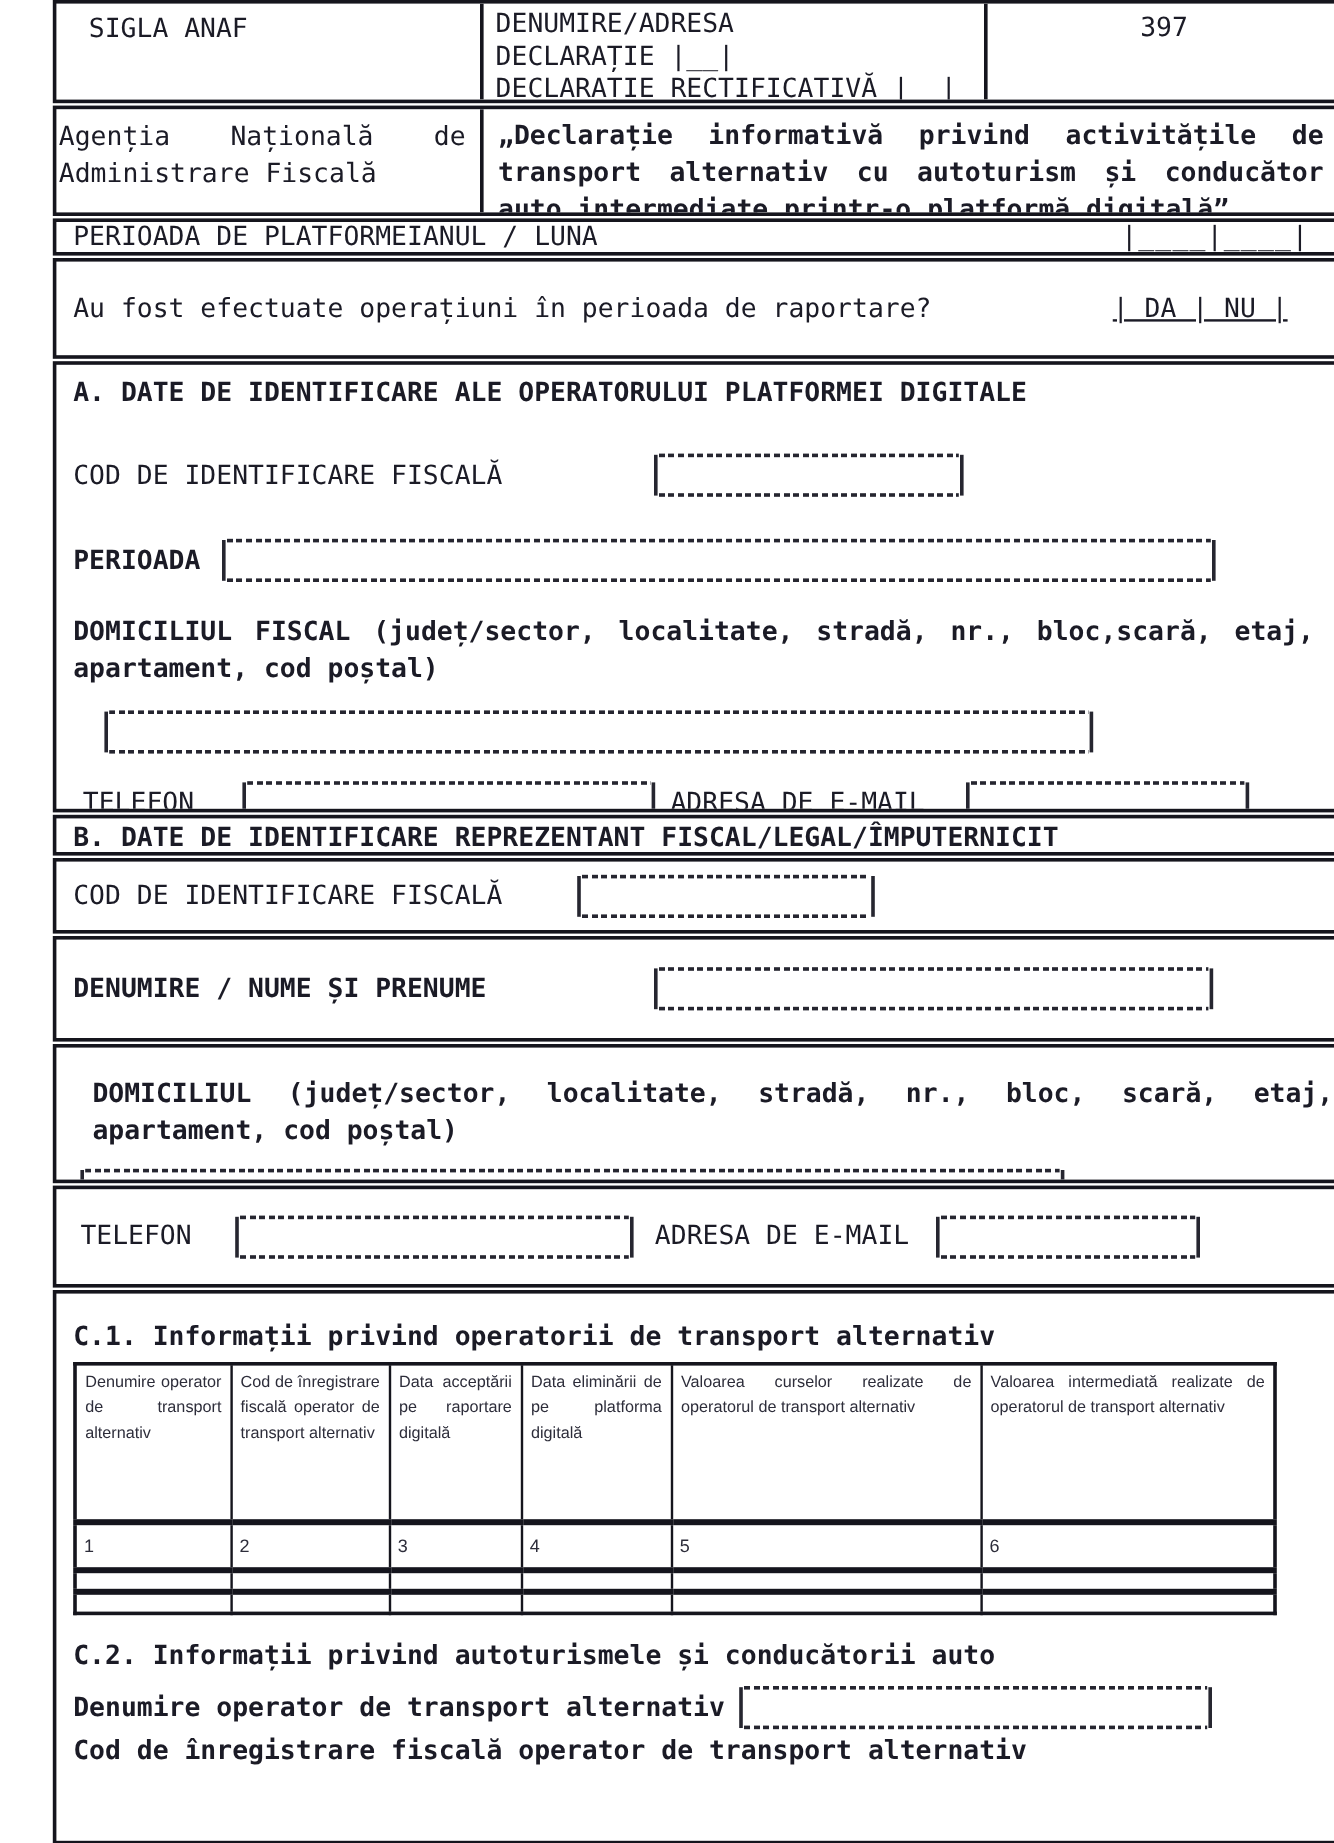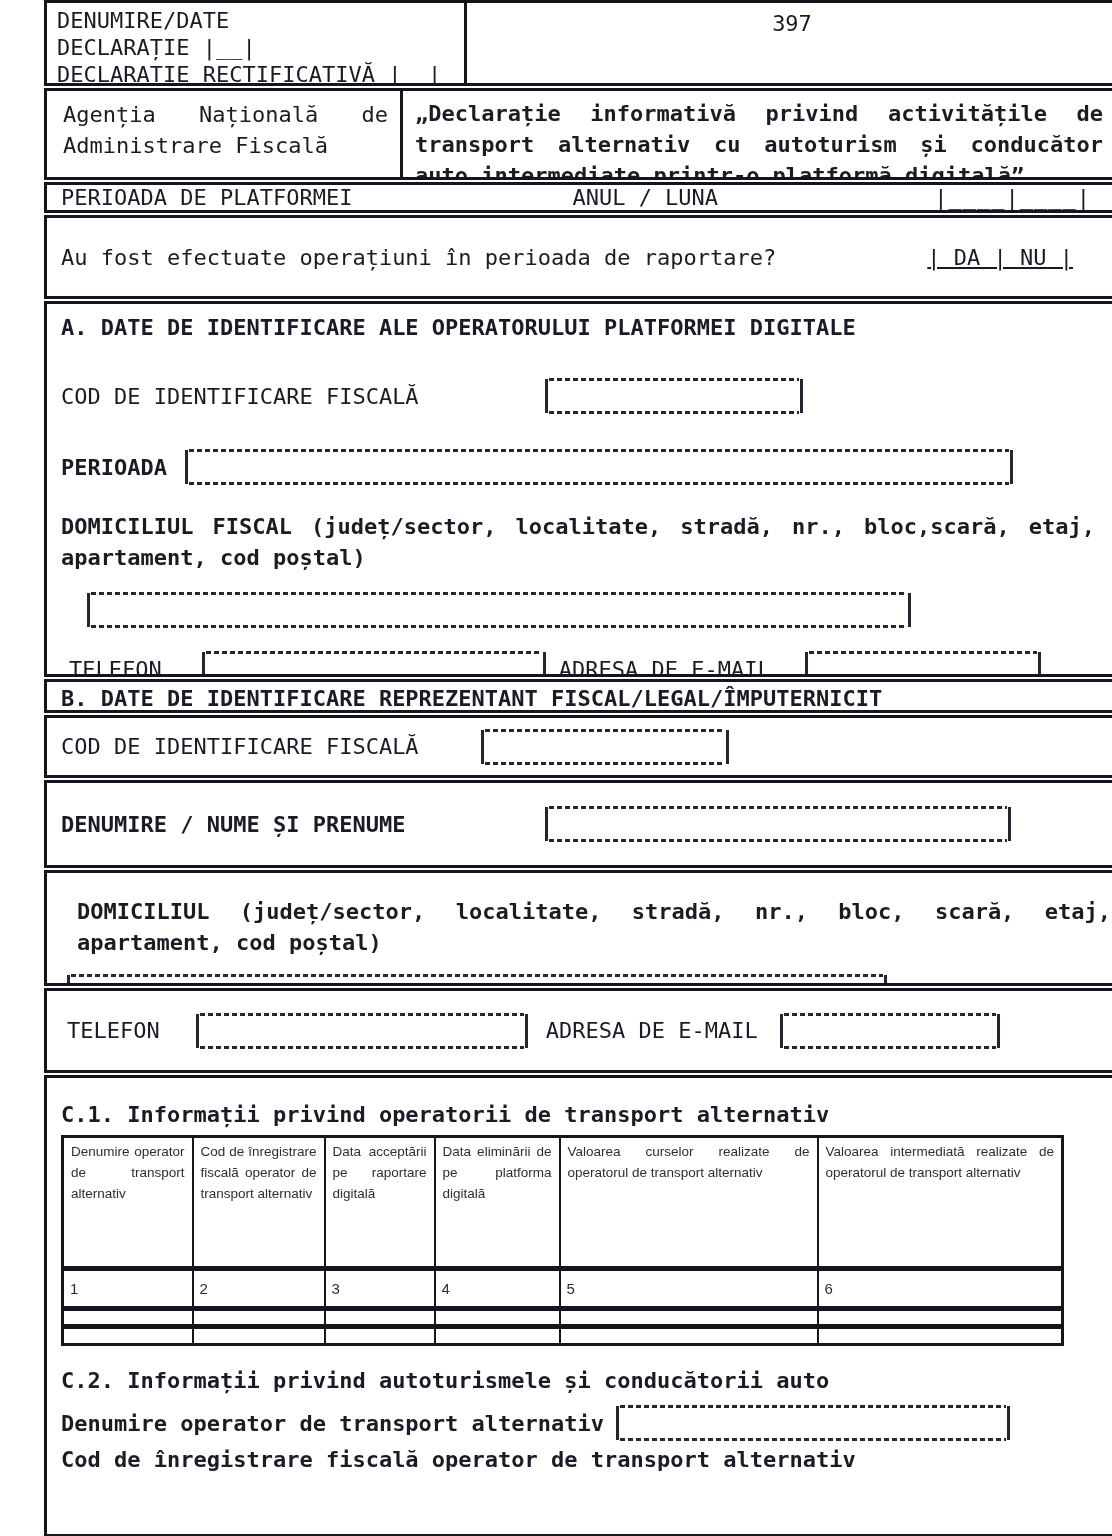--- a/index.html
+++ b/index.html
@@ -27,25 +27,25 @@
   .field::before{left:-4px;}
   .field::after{right:-4px;}
   
   .r1{display:flex;height:86px;}
   .r1 .cell{box-sizing:border-box;height:100%;}
   .cell-sigla{width:356px;border-right:3px solid #15151d;padding:6px 10px 0 27px;}
   .cell-decltype{width:420px;border-right:3px solid #15151d;padding:4px 8px 0 10px;line-height:27px;}
   .cell-formnum{flex:1;text-align:center;padding-top:5px;}
   
   .r2{display:flex;height:92px;}
-  .cell-agency{width:356px;border-right:3px solid #15151d;padding:8px 12px 0 16px;line-height:31px;box-sizing:border-box;}
+  .cell-agency{width:356px;border-right:3px solid #15151d;padding:8px 12px 0 2px;line-height:31px;box-sizing:border-box;}
   .cell-title{flex:1;padding:7px 14px 0 12px;line-height:31px;box-sizing:border-box;}
   
   .period{height:31px;display:flex;align-items:center;padding-left:14px;}
-  .anul{margin-left:220px;}
+  .anul{}
   .pbox{margin-left:auto;margin-right:26px;letter-spacing:1px;}
   
   .question{height:84px;display:flex;align-items:center;padding-left:14px;}
   .danu{margin-left:auto;margin-right:44px;text-decoration:underline;}
   
   .seca{height:376px;padding:8px 0 0 14px;}
   .rowcod{margin-top:33px;height:40px;}
   .rowden{margin-top:31px;height:40px;}
   .dom{margin:24px 0 0 0;width:1034px;line-height:31px;}
   .rowtel{margin-top:21px;height:40px;}
@@ -70,22 +70,25 @@
   .c2t{margin-top:19px;}
   .c2row{margin-top:7px;height:40px;}
   .c2cod{margin-top:1px;}
 </style>
 </head>
 <body>
 
 <div class="page">
 
   <div class="box r1">
+    <div class="cell cell-sigla">
+      <span>SIGLA ANAF</span>
+    </div>
     <div class="cell cell-decltype">
-      <div>DENUMIRE/DATE</div>
+      <div>DENUMIRE/ADRESA</div>
       <div>
         <span>DECLARAȚIE</span>
         <span>|__|</span>
       </div>
       <div>
         <span>DECLARAȚIE RECTIFICATIVĂ</span>
         <span>|_ |</span>
       </div>
     </div>
     <div class="cell cell-formnum">397</div>

